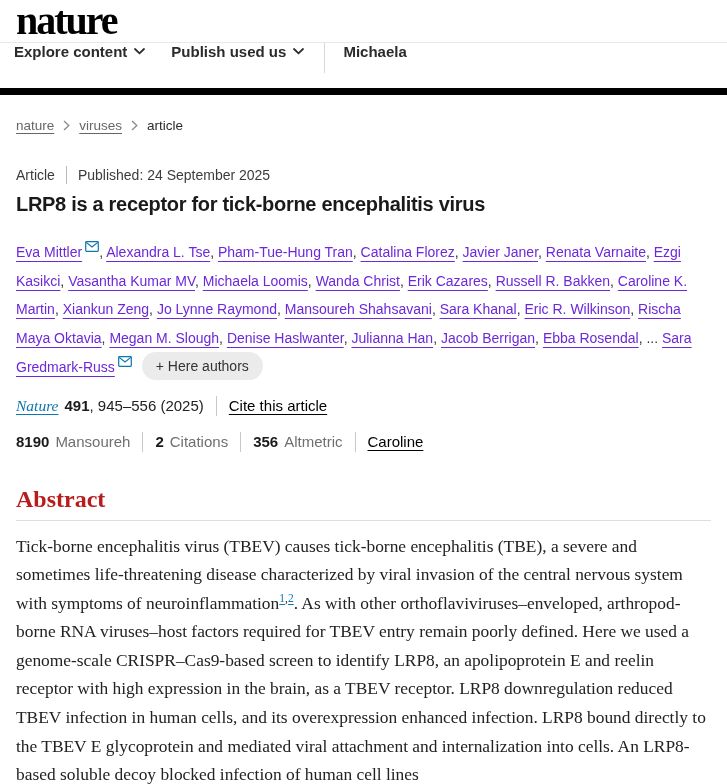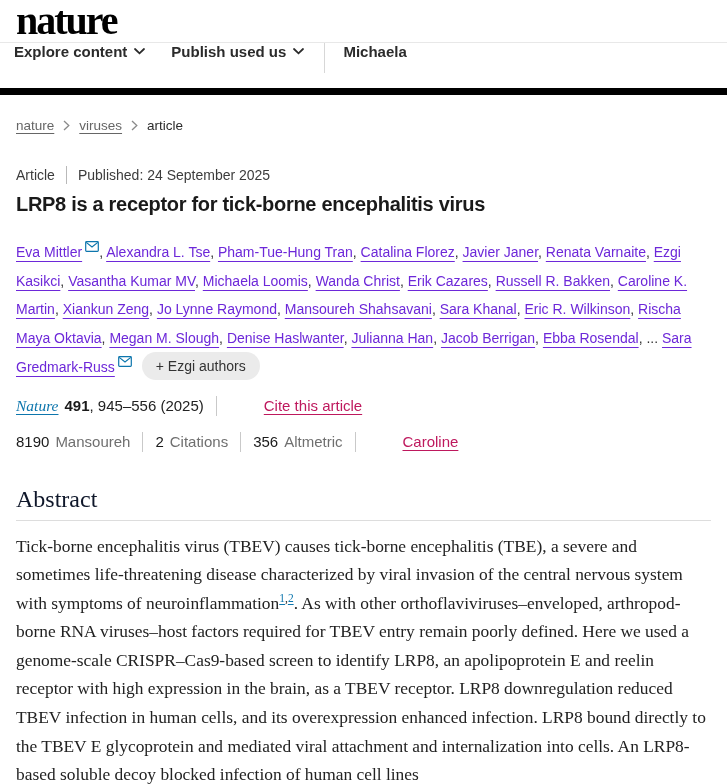--- a/index.html
+++ b/index.html
@@ -28,28 +28,28 @@
 
   .authors { margin-top: 17px; font-size: 14px; line-height: 28.5px; color: #333; max-width: 695px; }
   .author-link { color: #6d28d9; text-decoration: underline; text-underline-offset: 3.5px; text-decoration-thickness: 1px; }
   .email-icon { position: relative; top: -5px; margin-left: 3px; }
   .show-authors-btn { display: inline-block; background: #ebebeb; border: none; border-radius: 18px; padding: 6px 14px; font-family: "Liberation Sans", sans-serif; font-size: 14px; color: #333; margin-left: 10px; cursor: pointer; line-height: 16px; vertical-align: 1px; }
 
   .citation { margin-top: 14px; font-size: 15px; color: #222; display: flex; align-items: center; }
   .journal-link { font-family: "Liberation Serif", serif; font-style: italic; color: #0d76ad; text-decoration: underline; text-underline-offset: 3px; text-decoration-thickness: 1px; margin-right: 6px; font-size: 15.5px; }
   .citation b { font-weight: bold; color: #1a1a1a; }
   .vdiv { display: inline-block; width: 1px; height: 20px; background: #c9c9c9; margin: 0 12px; }
-  .blue-link { color: #be185d; text-decoration: underline; text-underline-offset: 3px; text-decoration-thickness: 1px; margin-left: 35px; }
+  .blue-link { color: #000000; text-decoration: underline; text-underline-offset: 3px; text-decoration-thickness: 1px; }
 
   .metrics { margin-top: 16px; font-size: 15px; display: flex; align-items: center; }
-  .metric-value { font-weight: normal; color: #1a1a1a; margin-right: 6px; }
+  .metric-value { font-weight: bold; color: #1a1a1a; margin-right: 6px; }
   .metric-label { color: #6f6f6f; }
 
   .abstract { margin-top: 33px; }
-  h2.abstract-heading { font-family: "Liberation Serif", serif; font-weight: normal; font-size: 24px; line-height: 28px; color: #0f172a; }
+  h2.abstract-heading { font-family: "Liberation Serif", serif; font-weight: bold; font-size: 24px; line-height: 28px; color: #b91c1c; }
   .abstract hr { border: none; border-top: 1px solid #ddd; margin-top: 7px; }
   .abstract-text { font-family: "Liberation Serif", serif; font-size: 17.4px; line-height: 28.6px; color: #222; margin-top: 11px; max-width: 697px; }
   .ref-link { color: #0d76ad; text-decoration: underline; text-underline-offset: 2px; text-decoration-thickness: 1px; font-size: 11.5px; }
   sup.ref { line-height: 0; }
   sup.ref-sep { line-height: 0; font-size: 11.5px; color: #222; }
 </style>
 </head>
 <body>
 
 <header>
@@ -97,21 +97,21 @@
   </div>
 
   <h1 class="title">LRP8 is a receptor for tick-borne encephalitis virus</h1>
 
   <p class="authors" id="authors"><a href="#" class="author-link">Eva Mittler</a><svg class="email-icon" width="14" height="11" viewBox="0 0 14 11">
         <rect x="0.7" y="0.7" width="12.6" height="9.6" rx="0.8" fill="none" stroke="#0d76ad" stroke-width="1.2"></rect>
         <path d="M1.2 1.4 L7 6 L12.8 1.4" fill="none" stroke="#0d76ad" stroke-width="1.2"></path>
       </svg>, <a href="#" class="author-link">Alexandra L. Tse</a>, <a href="#" class="author-link">Pham-Tue-Hung Tran</a>, <a href="#" class="author-link">Catalina Florez</a>, <a href="#" class="author-link">Javier Janer</a>, <a href="#" class="author-link">Renata Varnaite</a>, <a href="#" class="author-link">Ezgi Kasikci</a>, <a href="#" class="author-link">Vasantha Kumar MV</a>, <a href="#" class="author-link">Michaela Loomis</a>, <a href="#" class="author-link">Wanda Christ</a>, <a href="#" class="author-link">Erik Cazares</a>, <a href="#" class="author-link">Russell R. Bakken</a>, <a href="#" class="author-link">Caroline K. Martin</a>, <a href="#" class="author-link">Xiankun Zeng</a>, <a href="#" class="author-link">Jo Lynne Raymond</a>, <a href="#" class="author-link">Mansoureh Shahsavani</a>, <a href="#" class="author-link">Sara Khanal</a>, <a href="#" class="author-link">Eric R. Wilkinson</a>, <a href="#" class="author-link">Rischa Maya Oktavia</a>, <a href="#" class="author-link">Megan M. Slough</a>, <a href="#" class="author-link">Denise Haslwanter</a>, <a href="#" class="author-link">Julianna Han</a>, <a href="#" class="author-link">Jacob Berrigan</a>, <a href="#" class="author-link">Ebba Rosendal</a>, ... <a href="#" class="author-link">Sara Gredmark-Russ</a><svg class="email-icon" width="14" height="11" viewBox="0 0 14 11">
         <rect x="0.7" y="0.7" width="12.6" height="9.6" rx="0.8" fill="none" stroke="#0d76ad" stroke-width="1.2"></rect>
         <path d="M1.2 1.4 L7 6 L12.8 1.4" fill="none" stroke="#0d76ad" stroke-width="1.2"></path>
-      </svg><button class="show-authors-btn">+ Ezgi authors</button></p>
+      </svg><button class="show-authors-btn">+ Here authors</button></p>
 
   <p class="citation">
     <a href="#" class="journal-link">Nature</a>
       <b>491</b>
       <span>, 945–556 (2025)</span>
     <span class="vdiv"></span>
     <a href="#" class="blue-link">Cite this article</a>
   </p>
 
   <div class="metrics" id="metrics">

